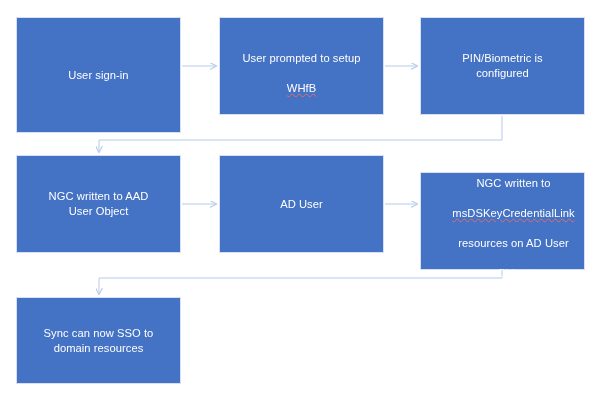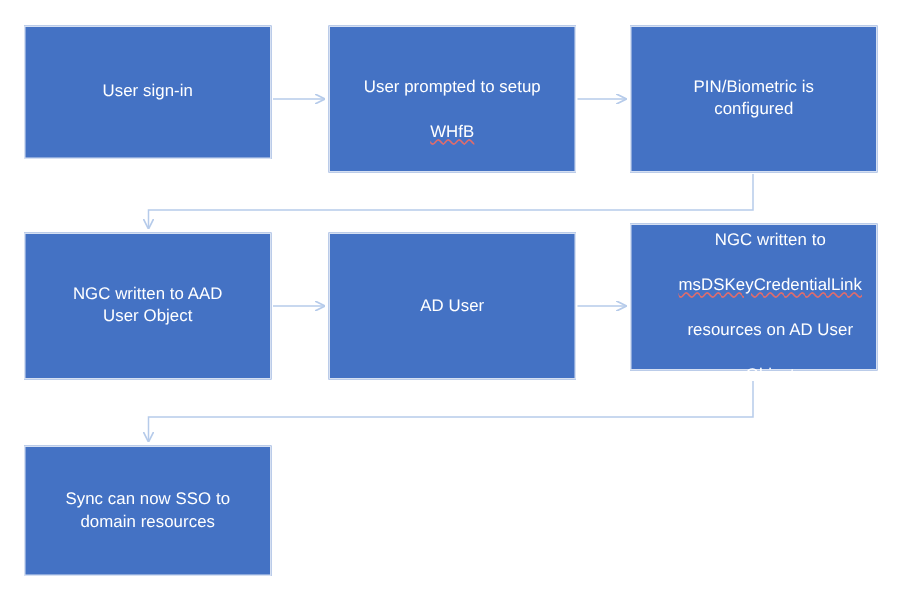--- a/index.html
+++ b/index.html
@@ -87,21 +87,21 @@
 
     <g>
       <line x1="385" y1="204" x2="417" y2="204" stroke="#B6CBEA" stroke-width="1" marker-end="url(#arrow)"></line>
     </g>
 
     <g>
       <path d="M 502 254 L 502 278 L 99 278 L 99 294" fill="none" stroke="#B6CBEA" stroke-width="1" marker-end="url(#arrow)"></path>
     </g>
   </svg>
 
-  <div class="node" style="left:16px; top:17px; width:165px; height:89px;">
+  <div class="node" style="left:16px; top:17px; width:165px; height:116px;">
     <span class="node-label">User sign-in</span>
   </div>
 
   <div class="node" style="left:219px; top:17px; width:165px; height:98px;">
     <span class="node-label">
       <span>User prompted to setup</span><br>
       <span class="spell">WHfB</span>
     </span>
   </div>
 
@@ -112,21 +112,21 @@
 
   <div class="node" style="left:16px; top:155px; width:165px; height:98px;">
     <span class="node-label">NGC written to AAD
 User Object</span>
   </div>
 
   <div class="node" style="left:219px; top:155px; width:165px; height:98px;">
     <span class="node-label">AD User</span>
   </div>
 
-  <div class="node" style="left:420px; top:149px; width:165px; height:98px;padding-left:29px;">
+  <div class="node" style="left:420px; top:172px; width:165px; height:98px;padding-left:29px;">
     <span class="node-label">
       <span>NGC written to</span><br>
       <span class="spell">msDSKeyCredentialLink</span><br>
       <span>resources on AD User</span><br>
       <span>Object</span>
     </span>
   </div>
 
   <div class="node" style="left:16px; top:297px; width:165px; height:87px;">
     <span class="node-label">Sync can now SSO to

